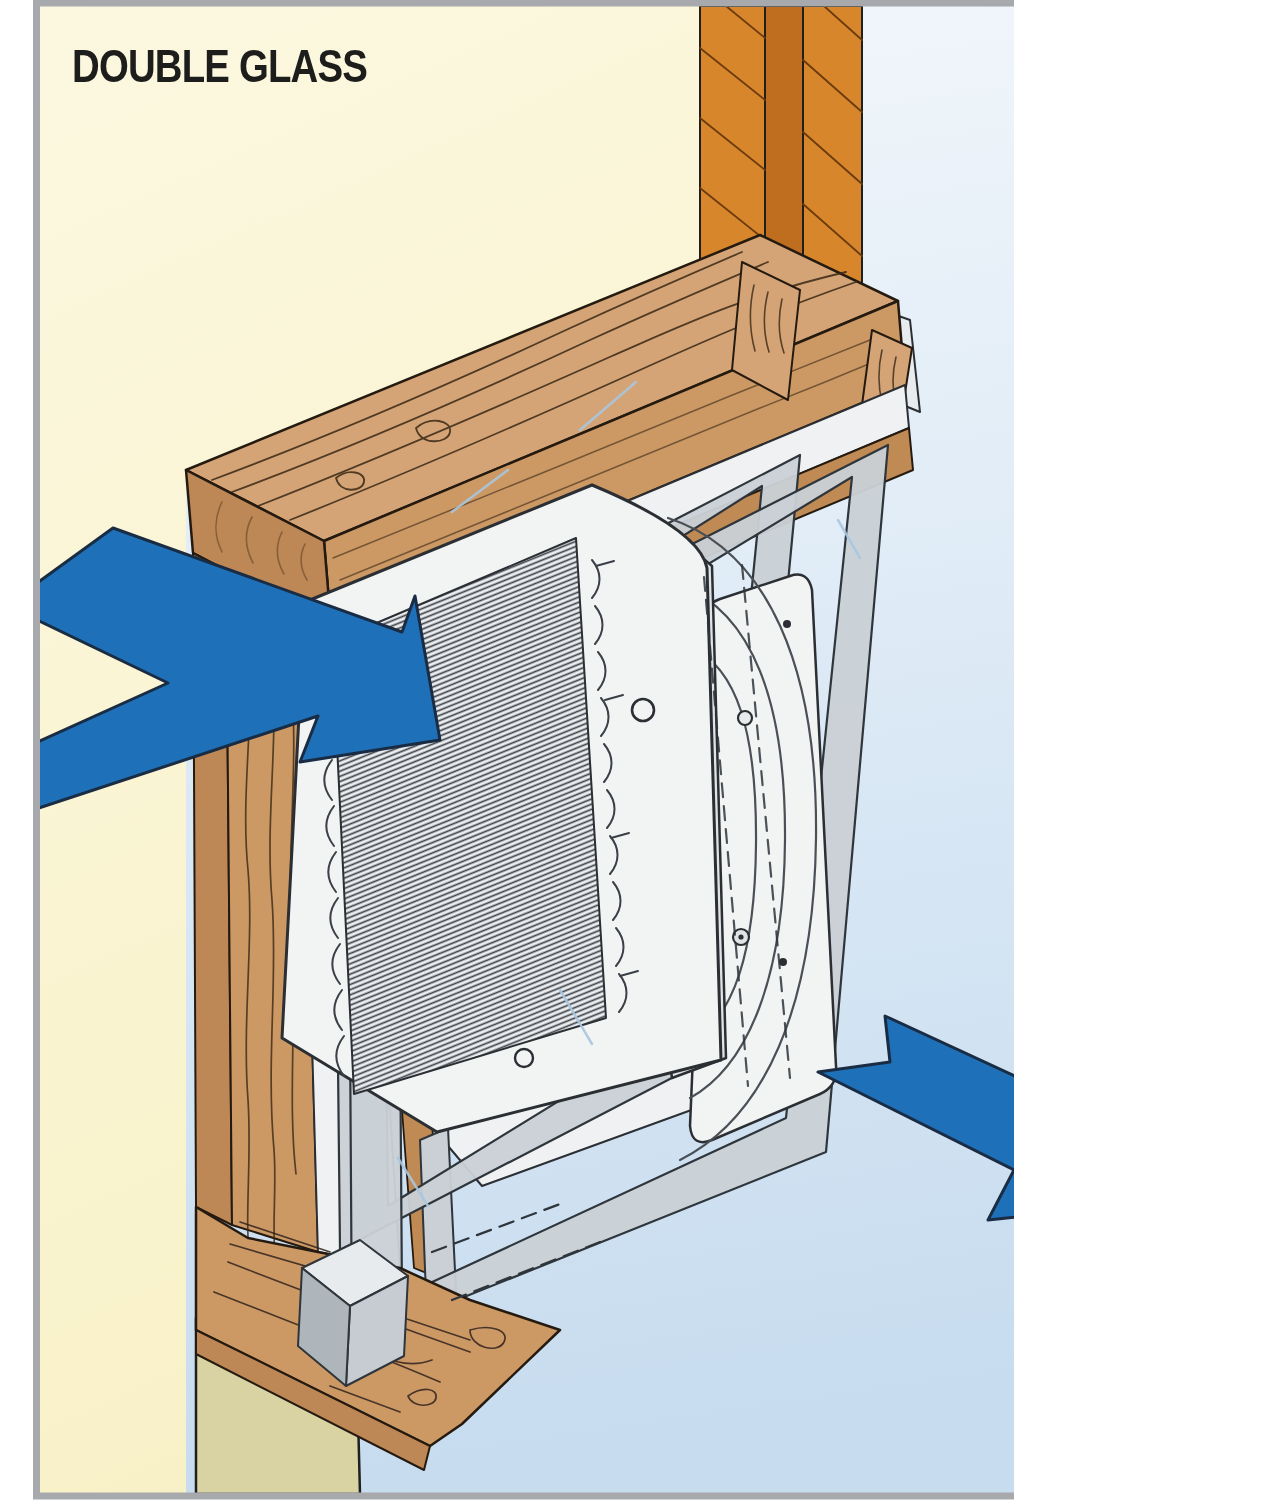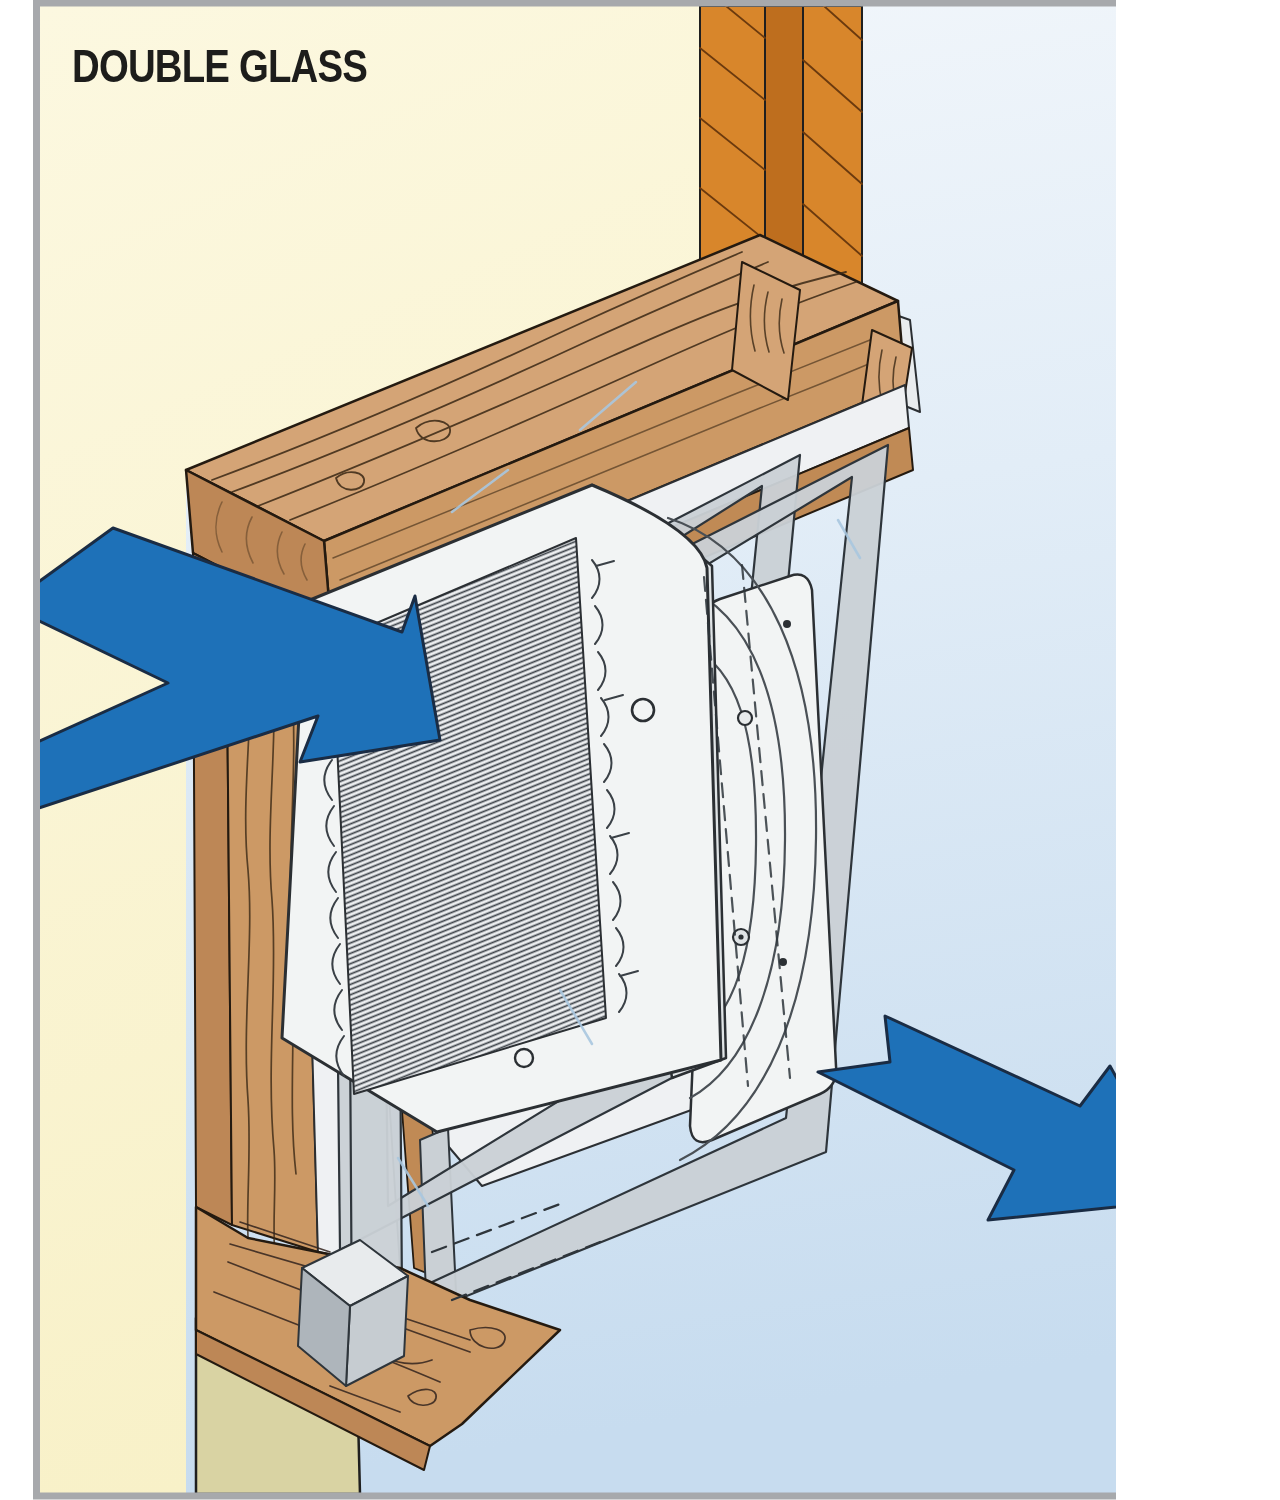--- a/index.html
+++ b/index.html
@@ -1,16 +1,16 @@
 <!DOCTYPE html>
 <html style="--cream: #FBF6D9; --khaki: #D9D3A3; --sky_top: #F3F7FB; --sky_bottom: #C7DCEF; --brick: #D8862B; --brick_dark: #BE6E1E; --wood_top: #D4A476; --wood_front: #CC9965; --wood_dark: #BD8756; --wood_strip: #C08A55; --glass: #CAD0D5; --white_panel: #F2F4F4; --outline: #2B2F33; --arrow: #1E71B8; --arrow_dark: #1A2C44; --title_color: #1D1D1B; --border: #A7A9AC;"><head>
 <meta charset="utf-8">
 <style>
   html,body{margin:0;padding:0;background:#ffffff;}
-  .stage{position:relative;width:1116px;height:1500px;background:#fff;overflow:hidden;
+  .stage{position:relative;width:1014px;height:1500px;background:#fff;overflow:hidden;
          font-family:"Liberation Sans", sans-serif;}
   .stage svg{position:absolute;left:0;top:0;}
   text.title{font-family:"Liberation Sans", sans-serif;font-weight:bold;font-size:47px;
              letter-spacing:-1px;}
 </style>
 </head>
 <body>
 
 <div class="stage">
 <svg width="1280" height="1500" viewBox="0 0 1280 1500">

